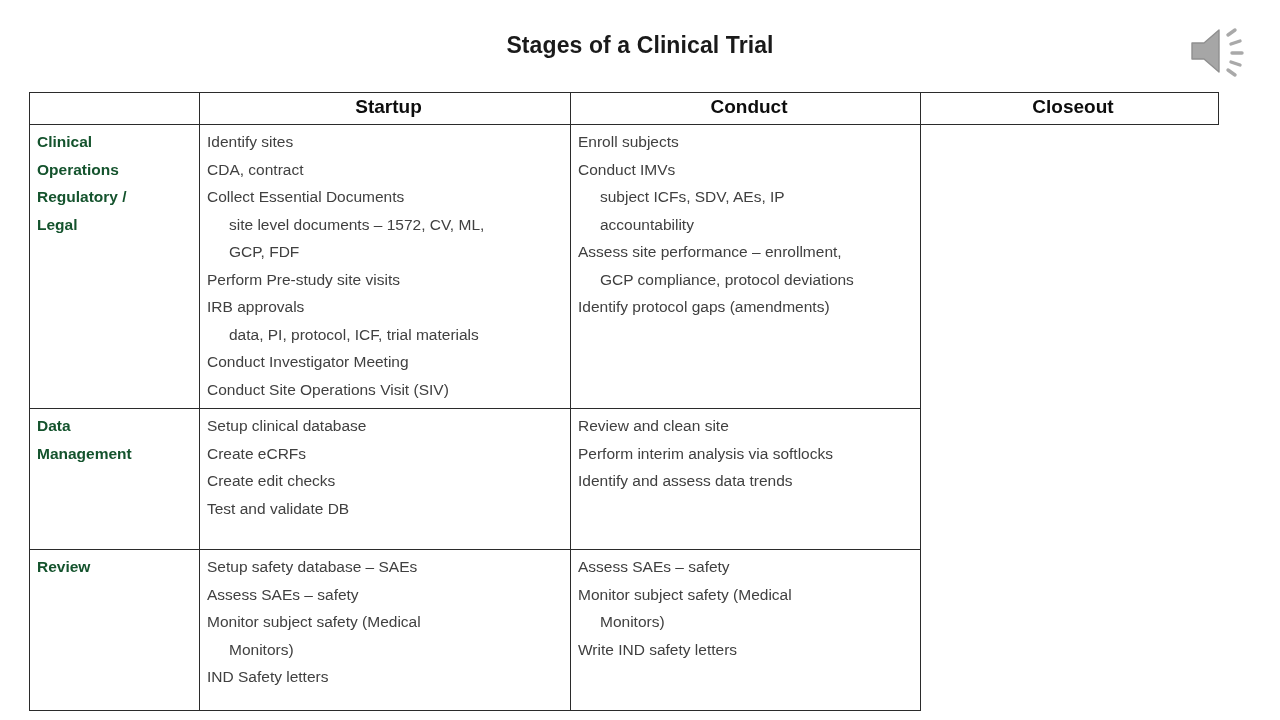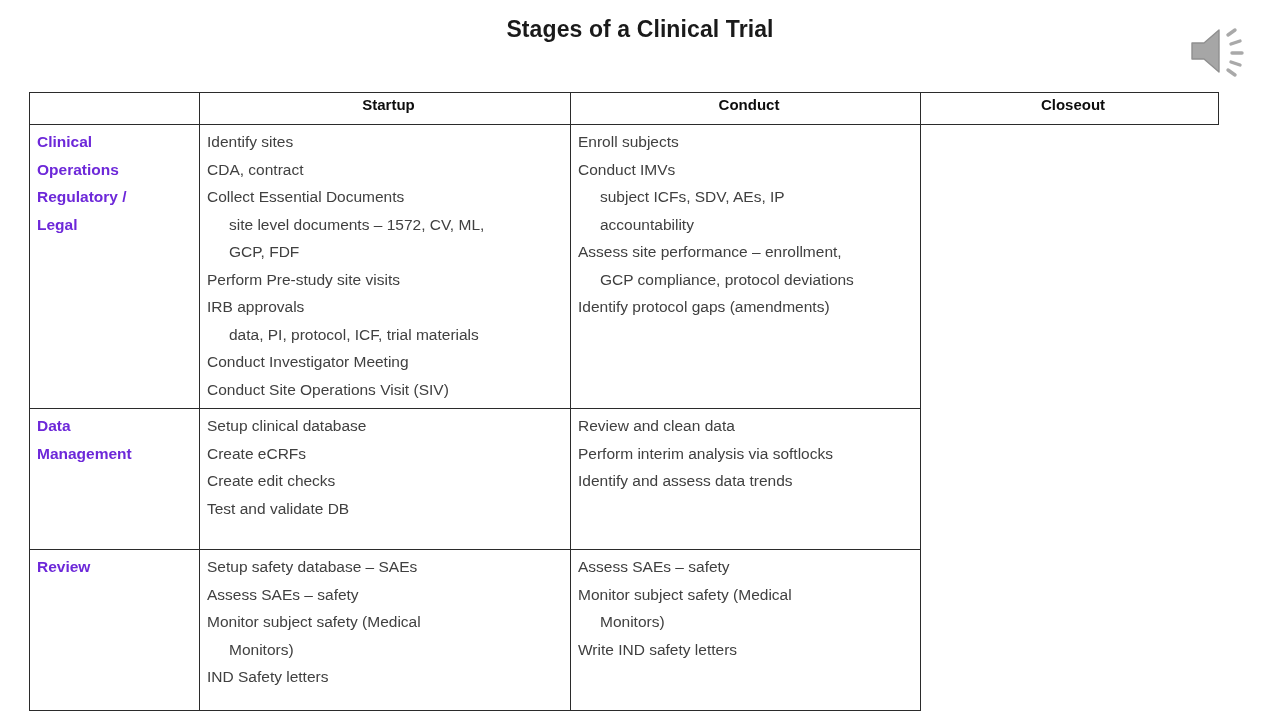--- a/index.html
+++ b/index.html
@@ -13,21 +13,21 @@
     position: relative;
     overflow: hidden;
     font-family: "Liberation Sans", sans-serif;
     color: #404040;
   }
 
   
   #slide-title {
     position: absolute;
     left: 0;
-    top: 16px;
+    top: 32px;
     width: 1280px;
     text-align: center;
     font-size: 23px;
     font-weight: bold;
     color: #1a1a1a;
     letter-spacing: 0.1px;
   }
 
   
   #audio-icon {
@@ -55,37 +55,37 @@
 
   #trial-table th, #trial-table td {
     vertical-align: top;
     padding: 3px 0 5px 7px;
     border: 1.6px solid #2b2b2b;
     background: #ffffff;
   }
 
   
   #trial-table thead th {
-    font-size: 15px;
+    font-size: 19px;
     font-weight: bold;
     color: #0d0d0d;
     height: 22px;
     padding-top: 3px;
     padding-bottom: 6px;
   }
   #trial-table thead th.blank-head { }
 
   
   #trial-table tbody td {
     font-size: 15.5px;
     line-height: 27.5px;
   }
   #trial-table tbody td.row-label {
     font-weight: bold;
-    color: #6d28d9;
+    color: #14532d;
   }
   
   #trial-table tbody td.closeout-cell {
     border: none;
     background: transparent;
   }
 
   .line        { white-space: pre; }
   .line.indent { padding-left: 22px; }
 
@@ -164,21 +164,21 @@
           <div class="line">Data</div>
           <div class="line">Management</div>
         </td>
         <td>
           <div class="line">Setup clinical database</div>
           <div class="line">Create eCRFs</div>
           <div class="line">Create edit checks</div>
           <div class="line">Test and validate DB</div>
         </td>
         <td>
-          <div class="line">Review and clean data</div>
+          <div class="line">Review and clean site</div>
           <div class="line">Perform interim analysis via softlocks</div>
           <div class="line">Identify and assess data trends</div>
         </td>
         <td class="closeout-cell"></td>
       </tr>
       <tr class="row-3">
         <td class="row-label">
           <div class="line">Review</div>
         </td>
         <td>

